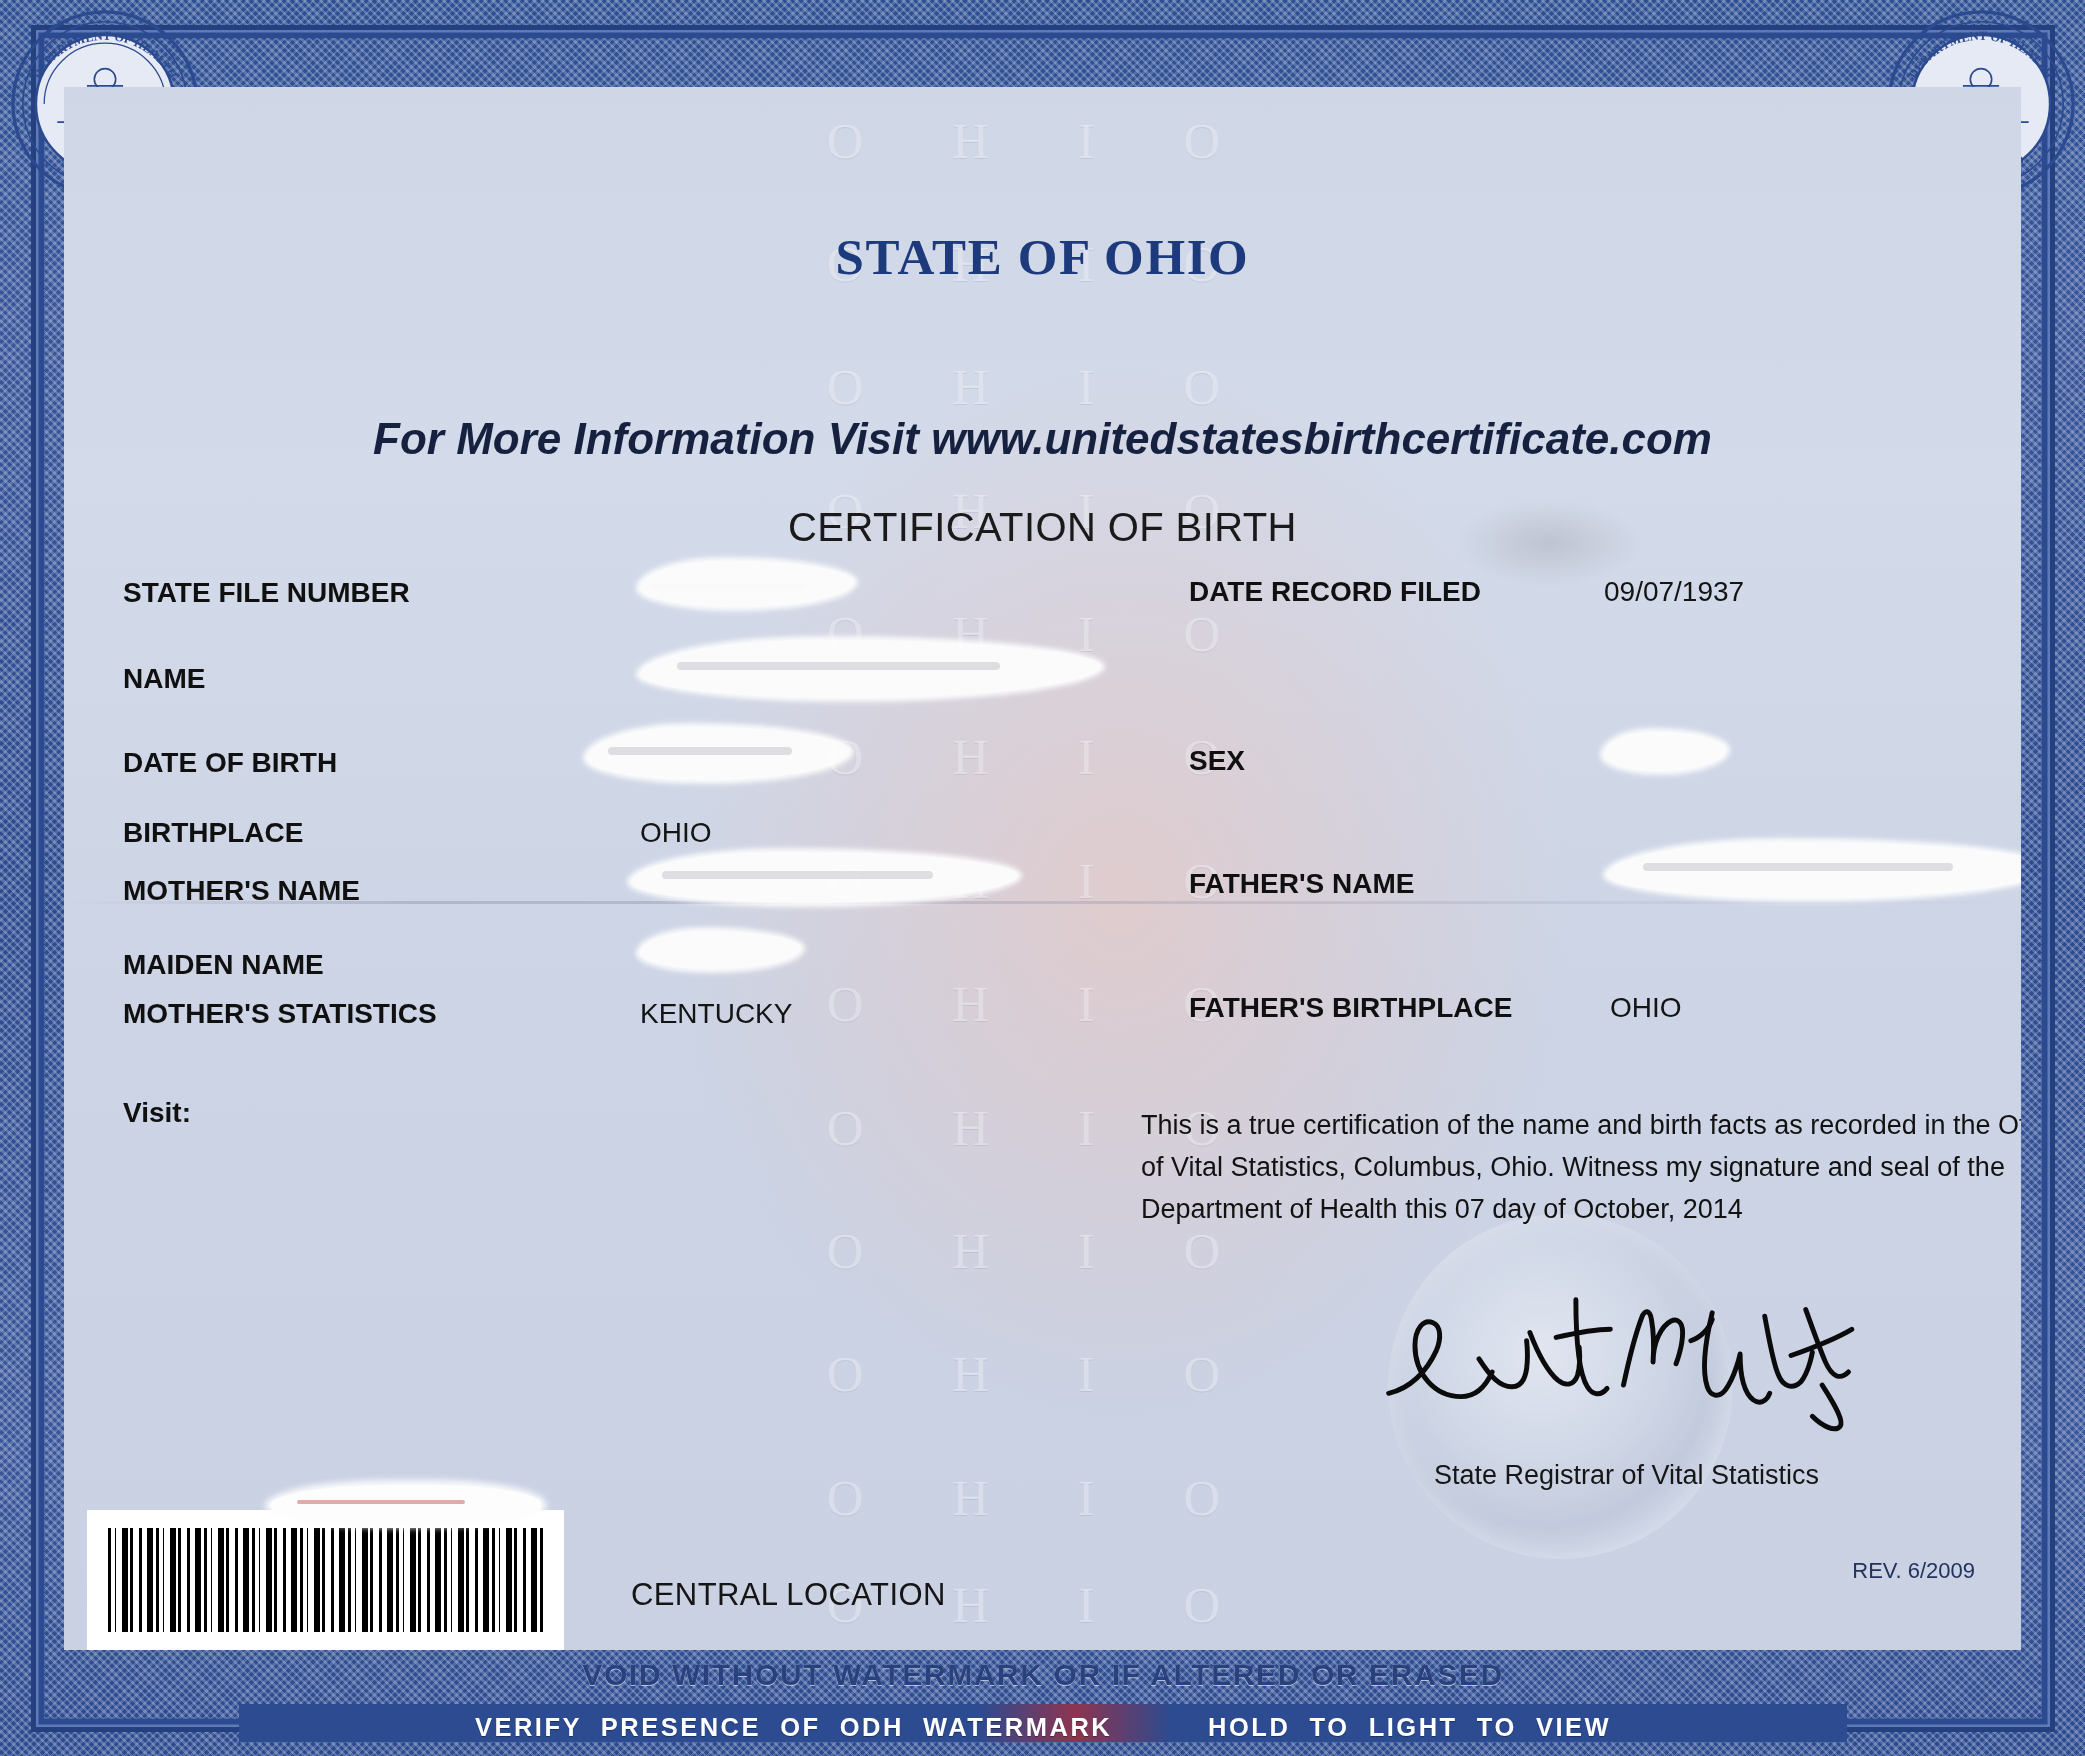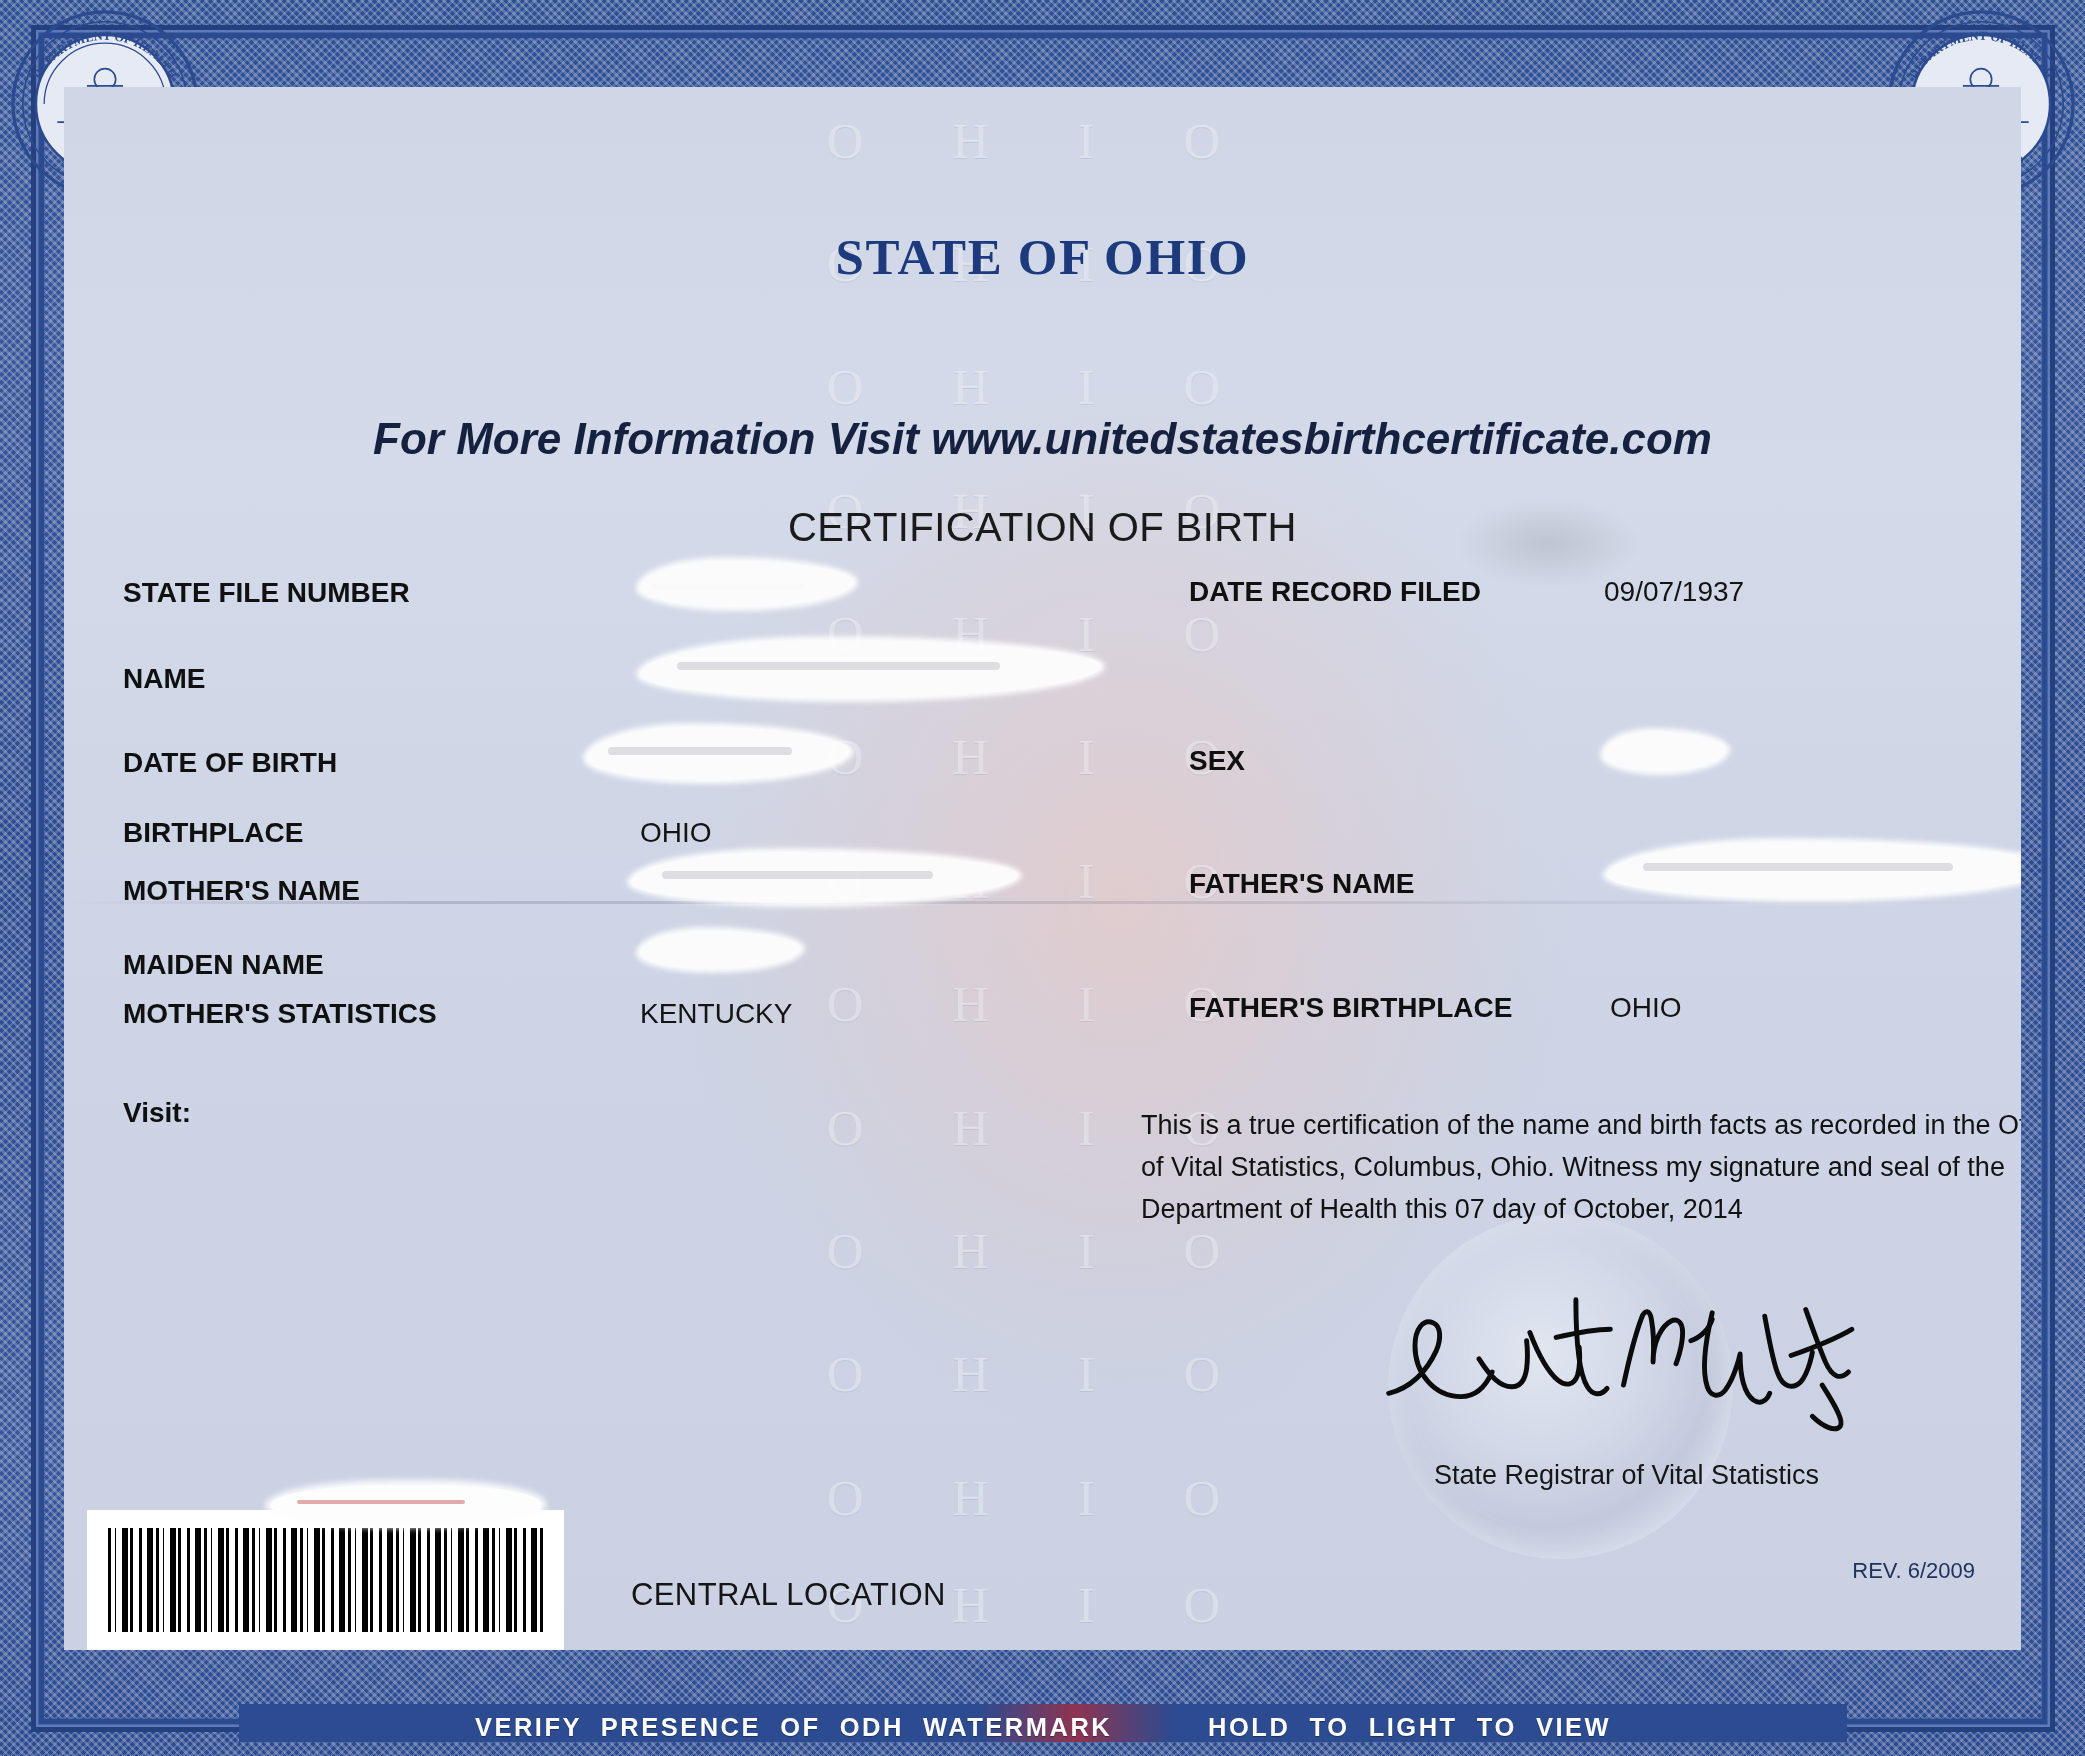--- a/index.html
+++ b/index.html
@@ -485,15 +485,16 @@
 
     <div class="rev-note">REV. 6/2009</div>
 
     <div class="barcode-box">
       <div class="barcode"></div>
     </div>
     <div class="barcode-redaction"></div>
 
   </div>
 
+  <div class="void-bar">VOID WITHOUT WATERMARK OR IF ALTERED OR ERASED</div>
 
 </div>
 
 
 </body></html>

